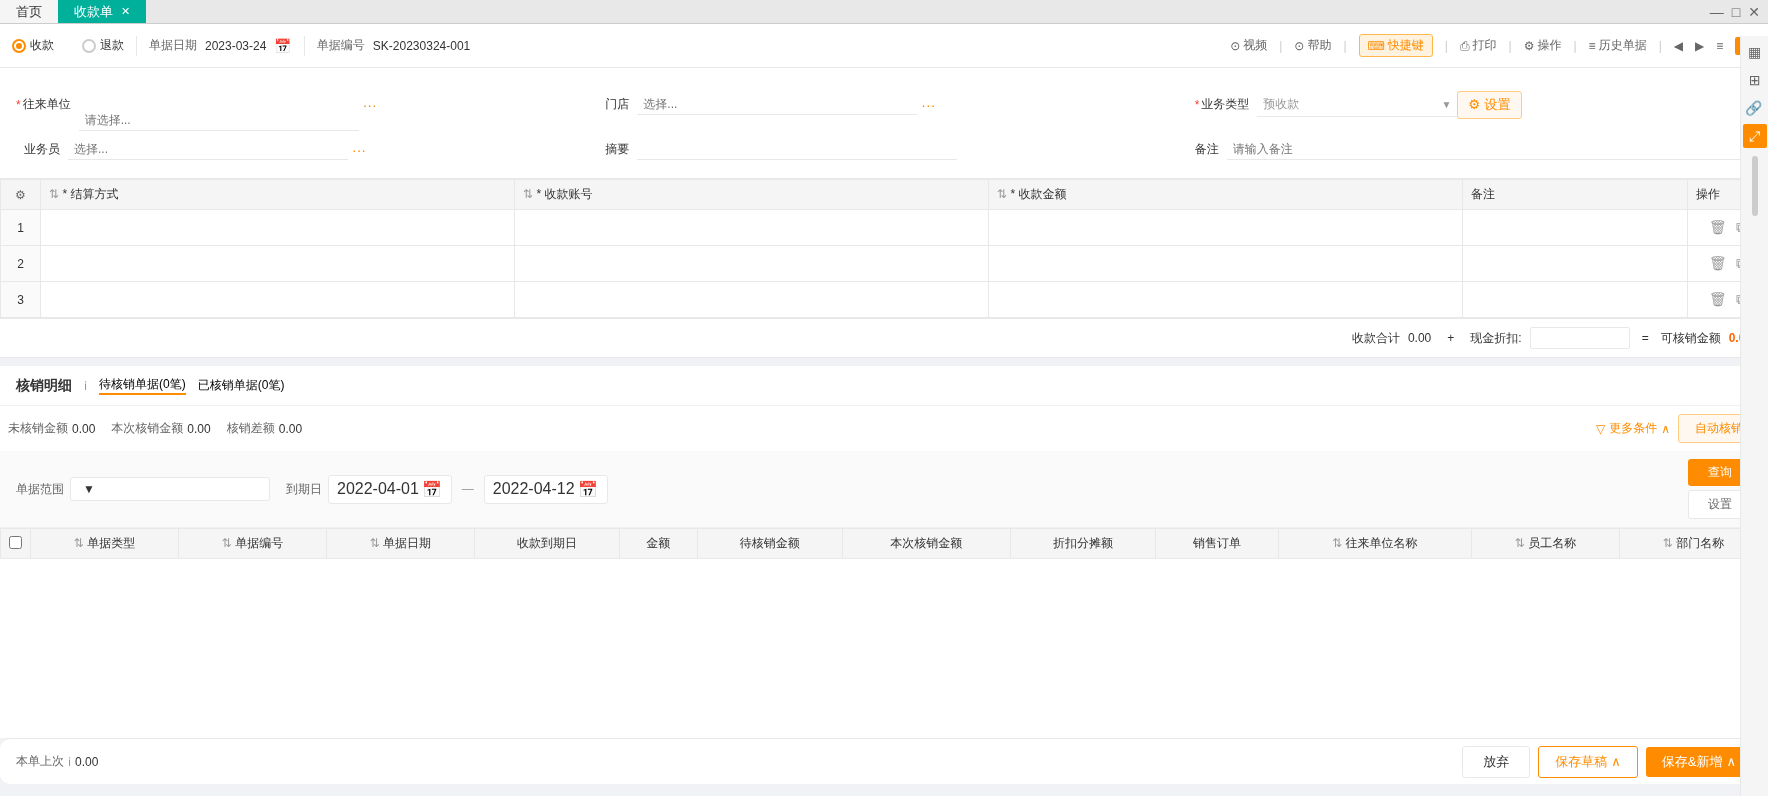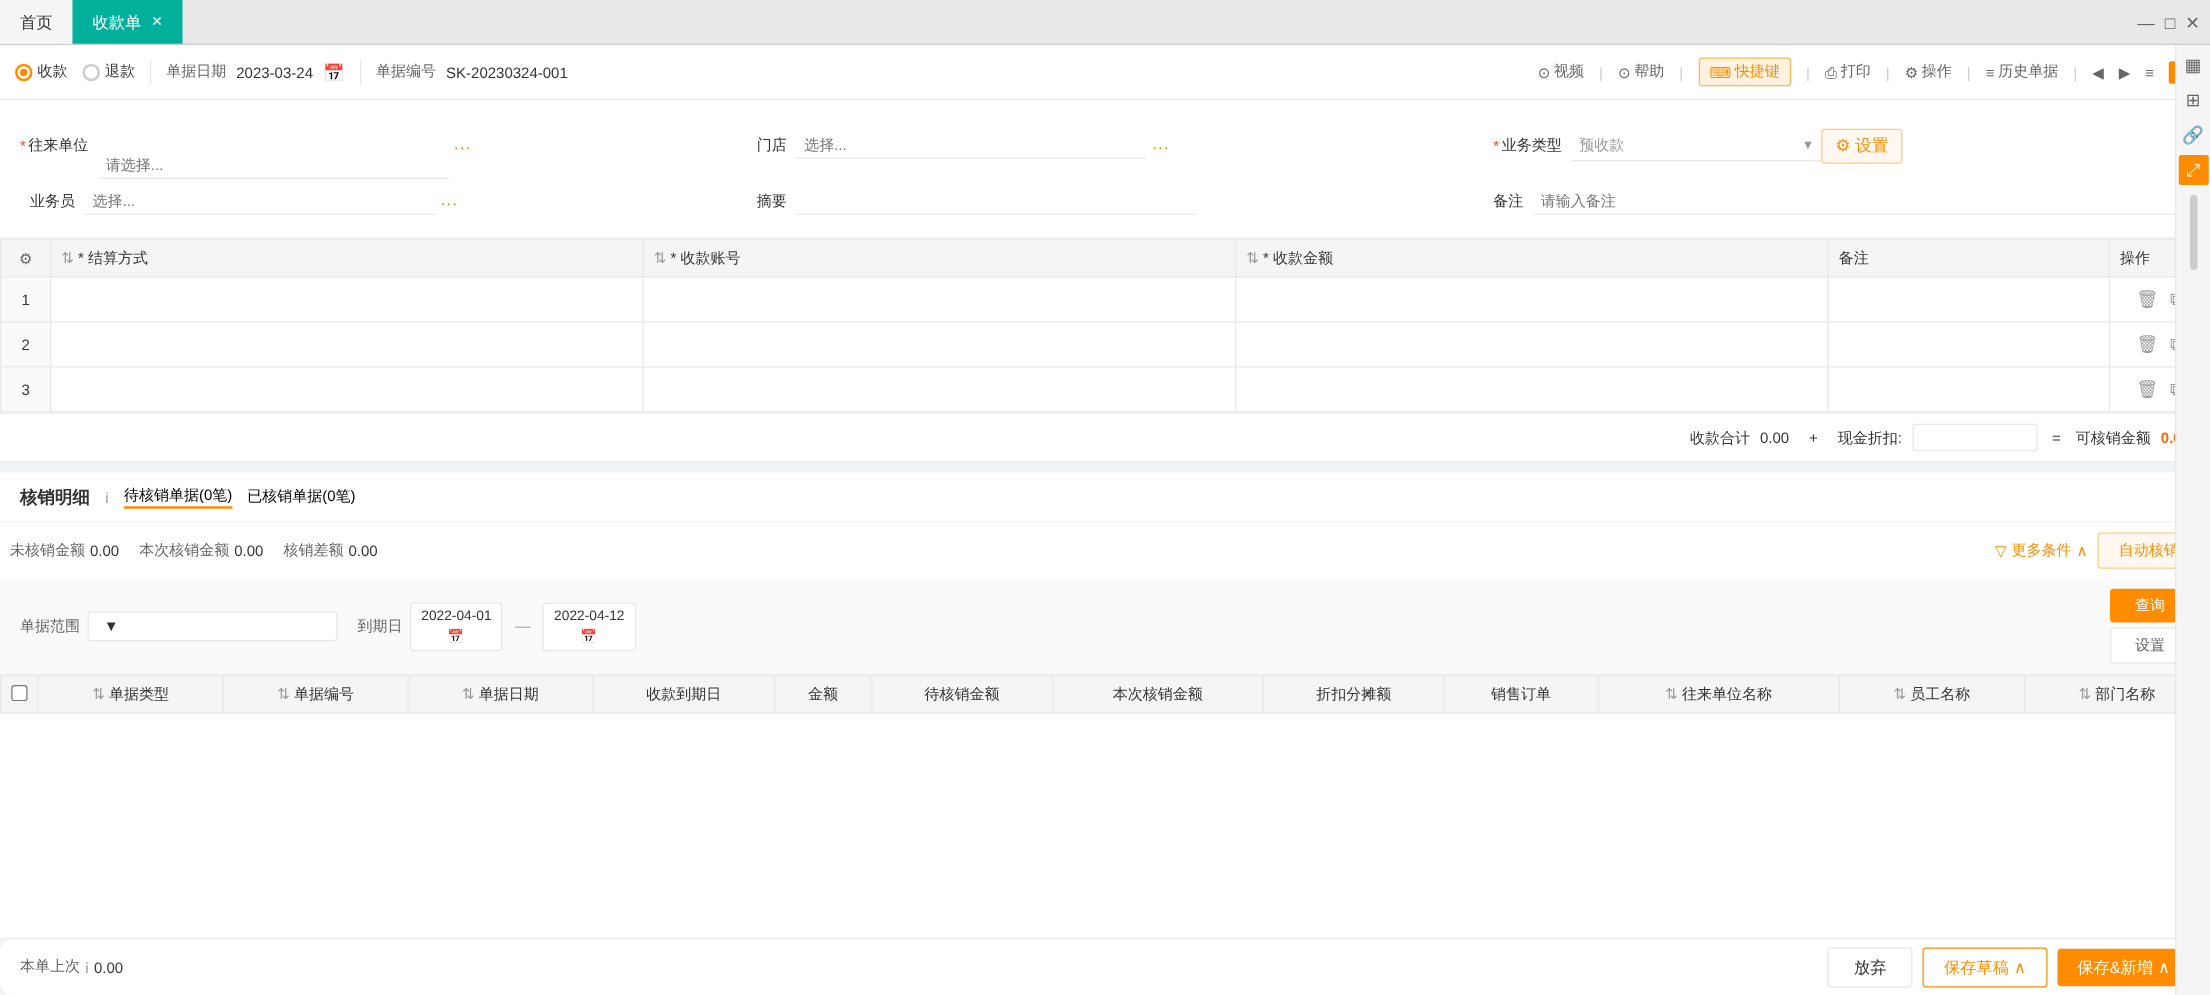--- a/index.html
+++ b/index.html
@@ -1,41 +1,41 @@
 <!DOCTYPE html>
 <html><head>
   <meta charset="utf-8">
   <style>
     * { box-sizing: border-box; margin: 0; padding: 0; }
     body { font-family: 'Microsoft YaHei', Arial, sans-serif; font-size: 12px; background: #f0f2f5; color: #333; overflow: hidden; }
 
     
     .tab-bar {
-      display: flex; align-items: center; background: #e8e8e8; height: 36px; border-bottom: 1px solid #ccc;
+      display: flex; align-items: center; background: #e8e8e8; height: 24px; border-bottom: 1px solid #ccc;
     }
     .tab-item {
       padding: 0 16px; height: 100%; display: flex; align-items: center; cursor: pointer; font-size: 13px;
     }
     .tab-item.home { background: #f5f5f5; color: #333; }
     .tab-item.active { background: #00b09b; color: #fff; }
     .tab-close { margin-left: 8px; cursor: pointer; font-size: 11px; }
     .tab-bar-right { margin-left: auto; display: flex; align-items: center; padding-right: 8px; gap: 8px; }
     .tab-bar-right span { cursor: pointer; font-size: 14px; color: #666; }
 
     
     .main-area {
       display: flex; flex-direction: column; height: calc(100vh - 36px); overflow: hidden;
     }
 
     
     .toolbar {
       background: #fff; border-bottom: 1px solid #e8e8e8; padding: 6px 12px;
       display: flex; align-items: center; gap: 8px; height: 44px;
     }
-    .radio-group { display: flex; gap: 12px; align-items: center; }
+    .radio-group { display: flex; gap: 28px; align-items: center; }
     .radio-item { display: flex; align-items: center; gap: 4px; cursor: pointer; }
     .radio-dot { width: 14px; height: 14px; border-radius: 50%; border: 2px solid #ccc; display: flex; align-items: center; justify-content: center; }
     .radio-dot.selected { border-color: #ff8c00; }
     .radio-dot.selected::after { content: ''; width: 6px; height: 6px; background: #ff8c00; border-radius: 50%; }
     .toolbar-divider { width: 1px; height: 20px; background: #e8e8e8; margin: 0 4px; }
     .toolbar-label { color: #666; }
     .toolbar-value { color: #333; font-weight: 500; }
     .toolbar-icon { cursor: pointer; color: #666; font-size: 14px; }
     .toolbar-right { margin-left: auto; display: flex; align-items: center; gap: 12px; }
     .toolbar-btn { display: flex; align-items: center; gap: 3px; cursor: pointer; color: #666; font-size: 12px; }
@@ -122,22 +122,22 @@
       display: flex; align-items: center; padding: 8px 16px; gap: 16px; border-bottom: 1px solid #f0f0f0;
       background: #fafafa;
     }
     .filter-field { display: flex; align-items: center; gap: 6px; }
     .filter-label { color: #666; white-space: nowrap; }
     .filter-select {
       border: 1px solid #e8e8e8; padding: 4px 8px; border-radius: 3px; font-size: 12px;
       display: flex; align-items: center; gap: 4px; cursor: pointer; background: #fff; min-width: 160px;
     }
     .filter-date {
-      border: 1px solid #e8e8e8; padding: 4px 8px; border-radius: 3px; font-size: 11px;
-      background: #fff; display: flex; align-items: center; gap: 4px; cursor: pointer; flex-direction: column;
+      border: 1px solid #e8e8e8; padding: 4px 8px; border-radius: 3px; font-size: 16px;
+      background: #fff; display: flex; align-items: center; gap: 4px; cursor: pointer;
     }
     .date-sep { color: #999; margin: 0 4px; }
     .query-btn {
       background: #ff8c00; color: #fff; border: none; padding: 5px 20px;
       border-radius: 3px; cursor: pointer; font-size: 12px; margin-left: auto;
     }
     .set-btn {
       background: #fff; border: 1px solid #e8e8e8; color: #666; padding: 5px 16px;
       border-radius: 3px; cursor: pointer; font-size: 12px;
     }

